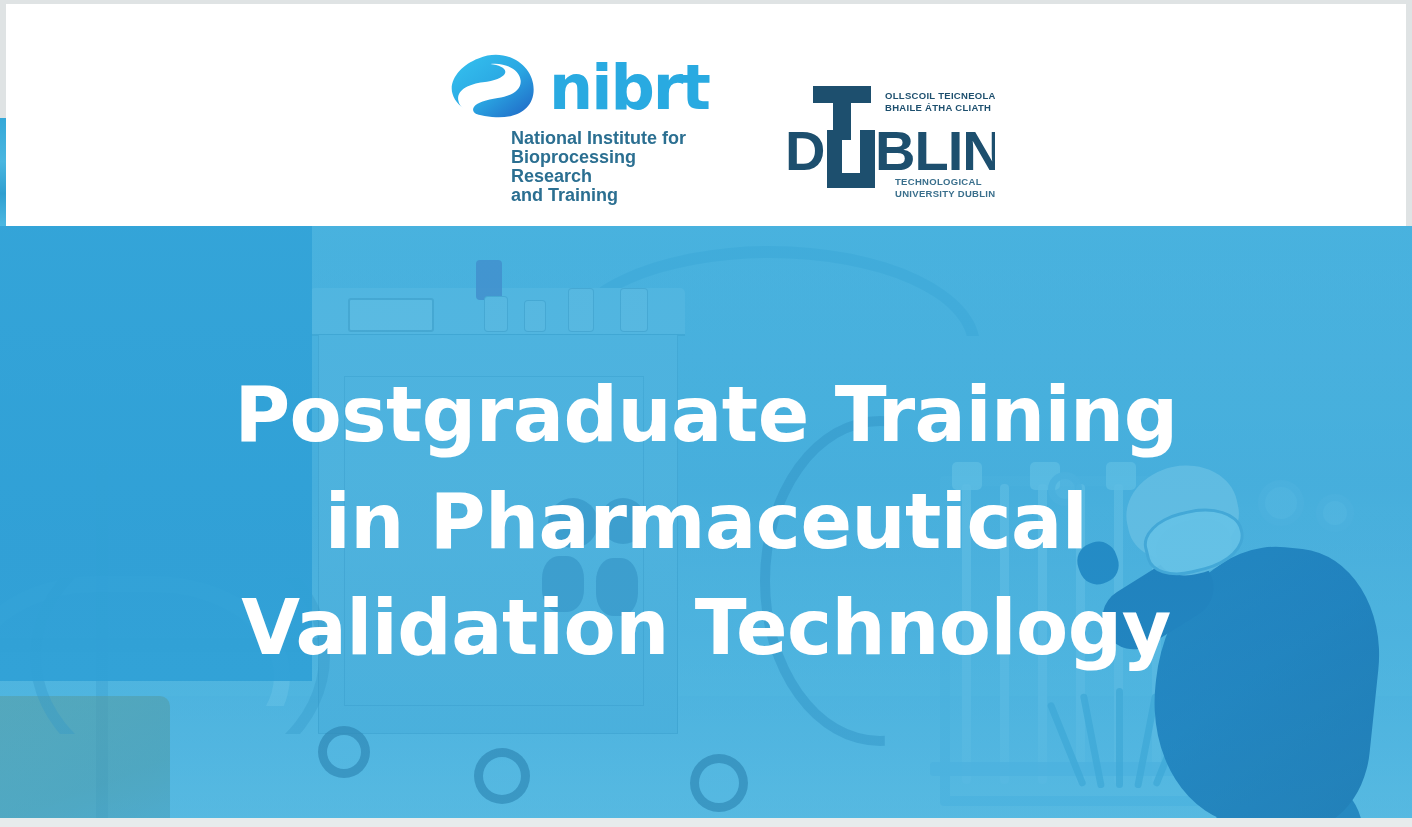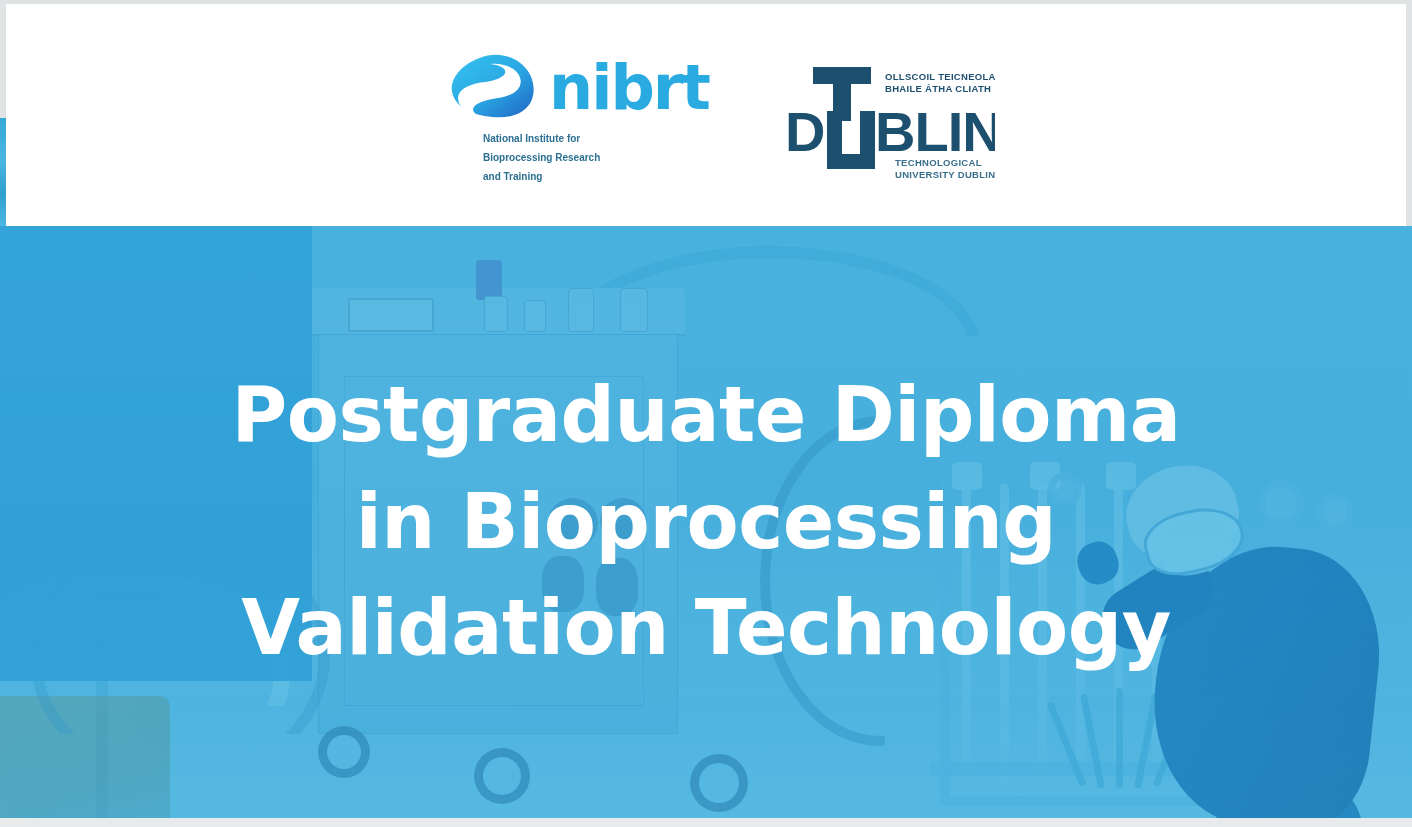--- a/index.html
+++ b/index.html
@@ -54,23 +54,23 @@
   .nibrt-logo{ display:flex; flex-direction:column; width:262px; }
   .nibrt-top{ display:flex; align-items:center; gap:8px; height:68px; }
   .nibrt-mark{ width:94px; height:68px; flex:none; }
   .nibrt-word{
     font-family:"DejaVu Sans", sans-serif;
     font-size:62px; font-weight:700; letter-spacing:-2px;
     color:#29aae1; line-height:62px;
     margin-top:4px;
   }
   .nibrt-sub{
-    margin-left:36px; margin-top:9px;
+    margin-left:64px; margin-top:9px;
     font-family:"Liberation Sans", sans-serif;
-    font-size:10px; font-weight:700; line-height:19px;
+    font-size:18px; font-weight:700; line-height:19px;
     color:#2b6f91; white-space:pre-line;
   }
 
   
   .tud-logo{ position:relative; width:212px; height:125px; }
   .tud-svg{ display:block; }
 
   
   .hero{
     position:absolute; left:0; top:226px;
@@ -355,17 +355,17 @@
         <div class="p-hand"></div>
 
       </div>
 
       <div class="hero-flatleft"></div>
       <div class="hero-tint"></div>
       <div class="hero-tint2"></div>
     </div>
 
     <div class="hero-title">
-      <h1>Postgraduate Diploma in Bioprocessing Validation Technology</h1>
+      <h1>Postgraduate Training in Pharmaceutical Validation Technology</h1>
     </div>
   </section>
 
 </div>
 
 </body></html>

